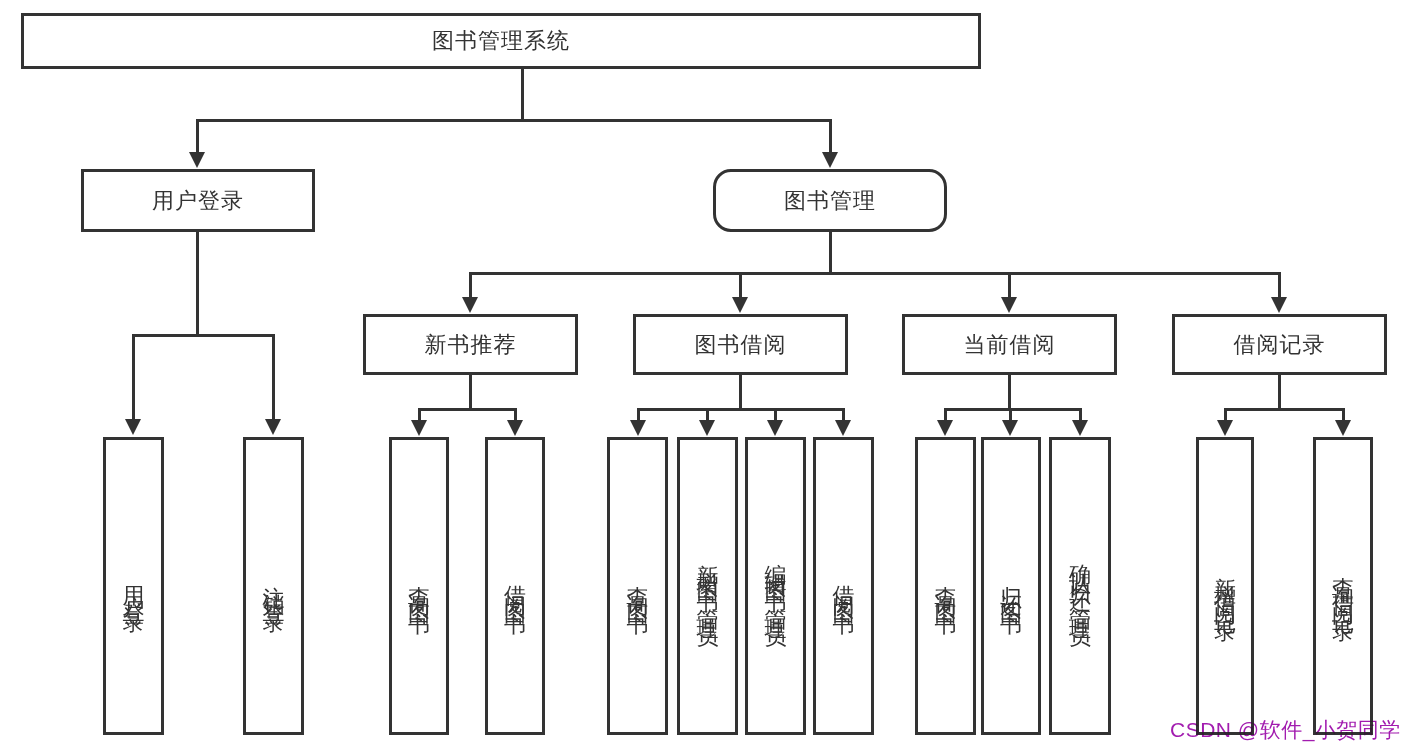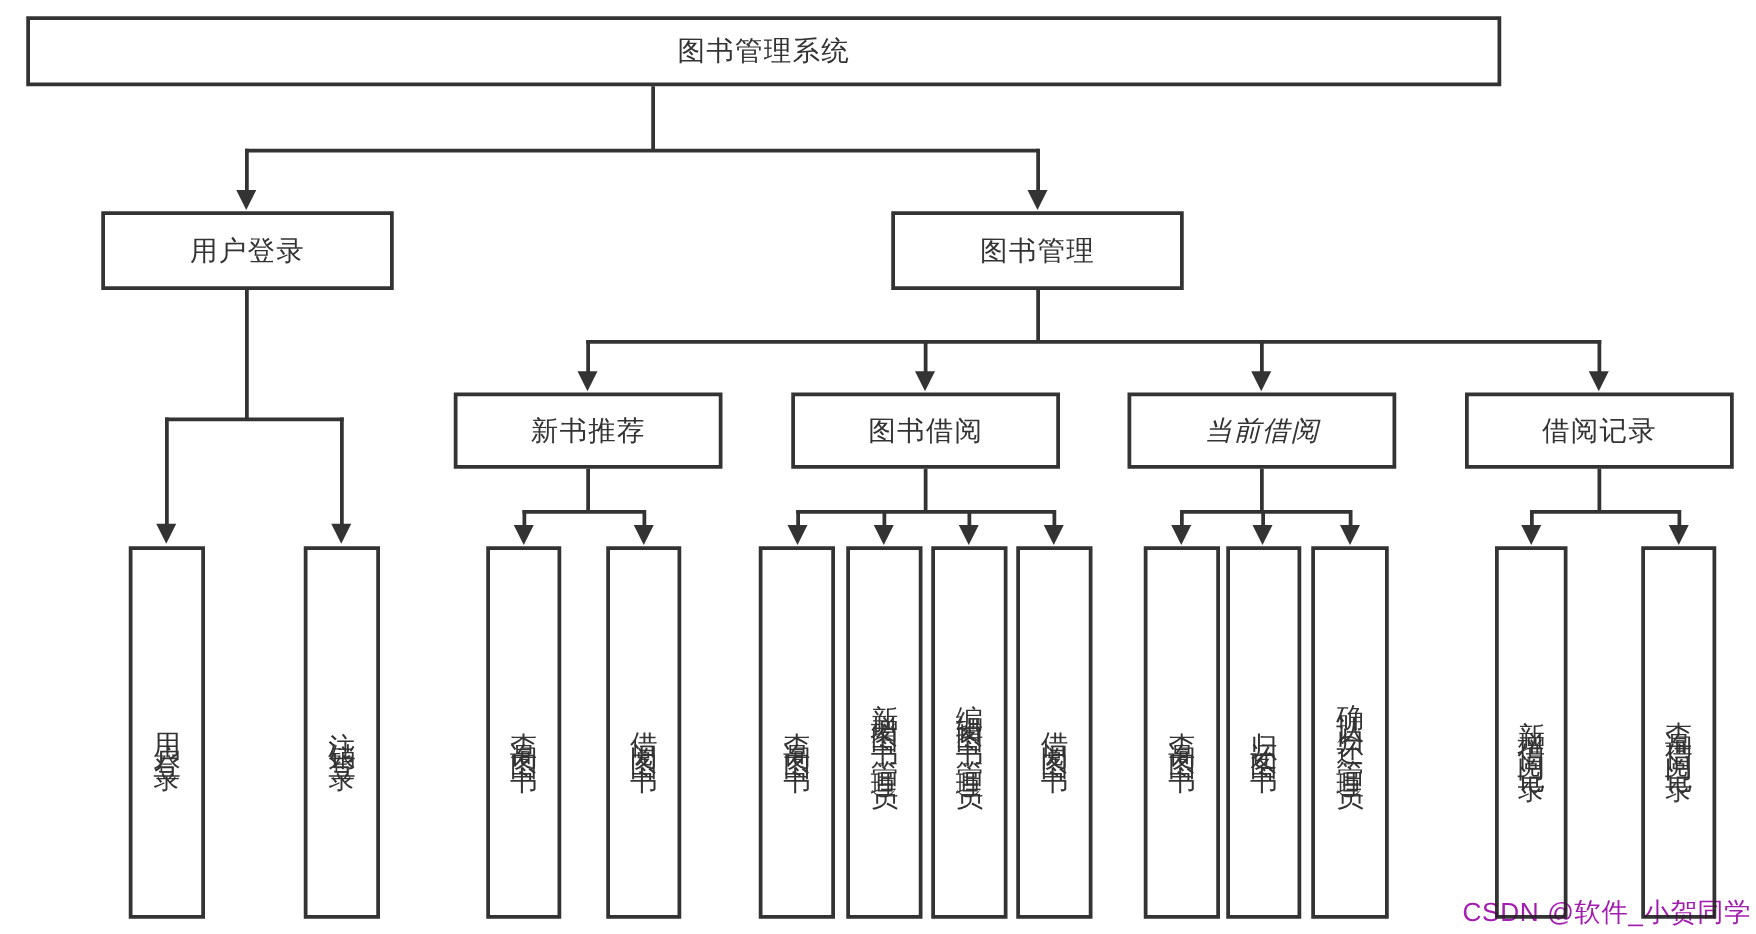--- a/index.html
+++ b/index.html
@@ -108,28 +108,28 @@
   <div class="hline wire" style="left:944px; top:408px; width:137px;"></div>
   <div class="arrow wire" style="left:937px; top:408px; height:28px;"></div>
   <div class="arrow wire" style="left:1002px; top:408px; height:28px;"></div>
   <div class="arrow wire" style="left:1072px; top:408px; height:28px;"></div>
 
   <div class="vline wire" style="left:1278px; top:373px; height:36px;"></div>
   <div class="hline wire" style="left:1224px; top:408px; width:120px;"></div>
   <div class="arrow wire" style="left:1217px; top:408px; height:28px;"></div>
   <div class="arrow wire" style="left:1335px; top:408px; height:28px;"></div>
 
-  <div class="hbox node" style="left:21px; top:13px; width:1180px; height:56px;">图书管理系统</div>
+  <div class="hbox node" style="left:21px; top:13px; width:960px; height:56px;">图书管理系统</div>
 
   <div class="hbox node" style="left:81px; top:169px; width:234px; height:63px;">用户登录</div>
-  <div class="hbox node" style="left:713px; top:169px; width:234px; height:63px;">图书管理</div>
+  <div class="hbox node" style="left:713px; top:169px; width:234px; height:63px;border-radius:18px;">图书管理</div>
 
   <div class="hbox node" style="left:633px; top:314px; width:215px; height:61px;">图书借阅</div>
   <div class="hbox node" style="left:363px; top:314px; width:215px; height:61px;">新书推荐</div>
-  <div class="hbox node" style="left:902px; top:314px; width:215px; height:61px;font-style:italic;">当前借阅</div>
+  <div class="hbox node" style="left:902px; top:314px; width:215px; height:61px;">当前借阅</div>
   <div class="hbox node" style="left:1172px; top:314px; width:215px; height:61px;">借阅记录</div>
 
   <div class="vbox node" style="left:103px; width:61px;">
     <span class="vtext">用户登录</span>
   </div>
   <div class="vbox node" style="left:243px; width:61px;">
     <span class="vtext">注销登录</span>
   </div>
 
   <div class="vbox node" style="left:389px; width:60px;">

